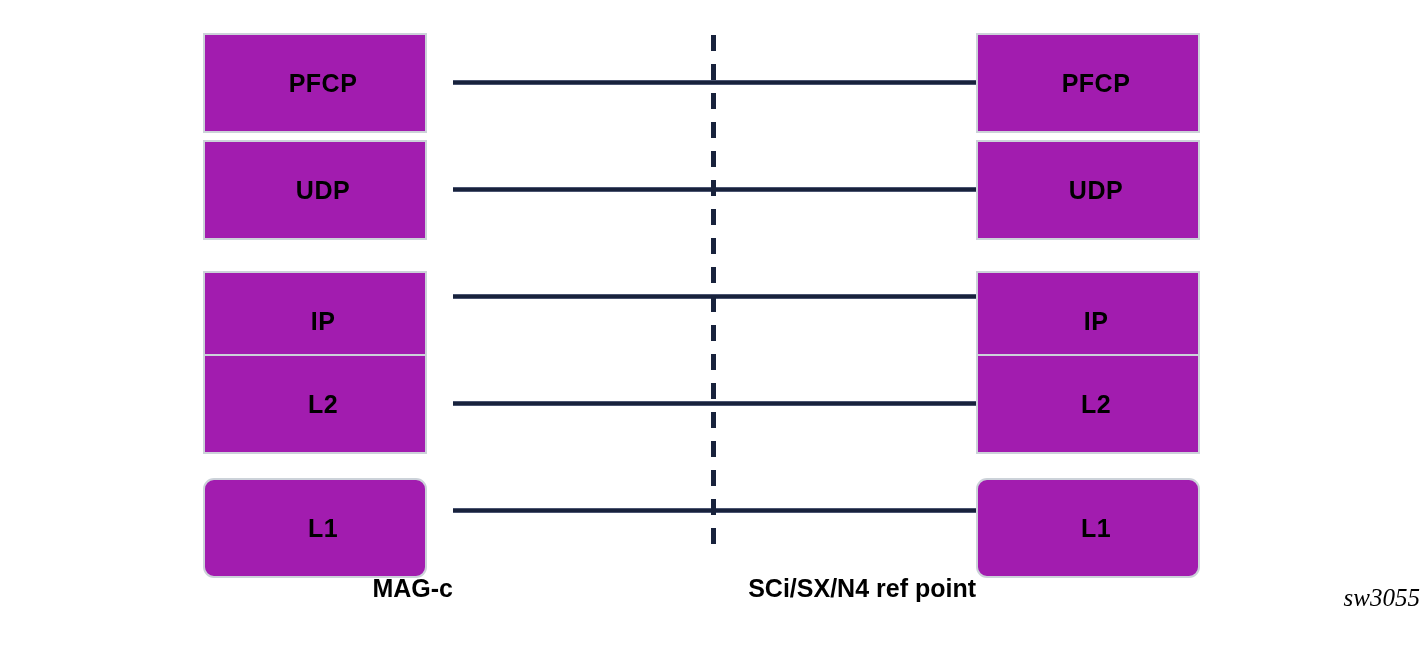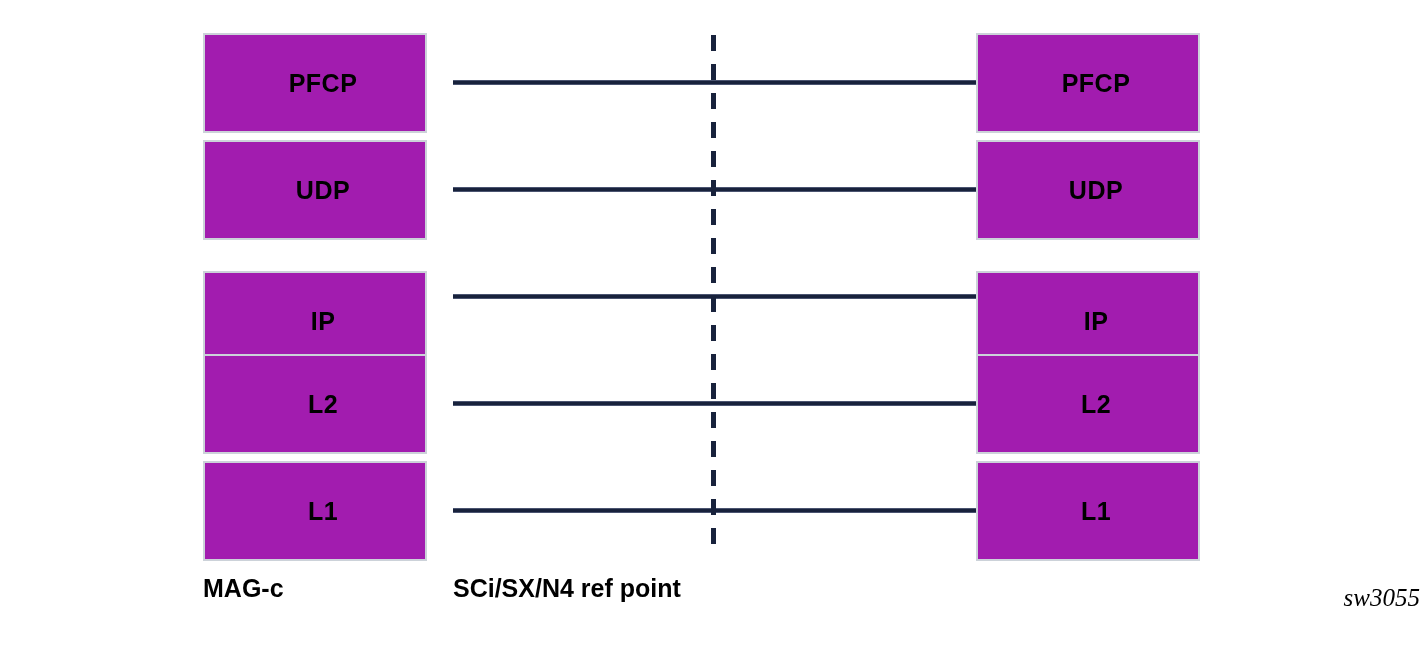--- a/index.html
+++ b/index.html
@@ -26,21 +26,21 @@
     color: #000000;
     letter-spacing: 0.5px;
     padding-left: 16px;
   }
   .stack-left  { left: 203px; }
   .stack-right { left: 976px; }
   .row-0 { top: 33px; }
   .row-1 { top: 140px; text-align: right; }
   .row-2 { top: 247px; margin-top: 24px; }
   .row-3 { top: 354px; }
-  .row-4 { top: 461px; }
+  .row-4 { top: 478px; border-radius: 11px; }
   .conn-line {
     position: absolute;
     left: 453px;
     width: 523px;
     height: 5px;
     background: #18223c;
     border-top: 1px solid #4a5470;
     border-bottom: 1px solid #4a5470;
     box-sizing: border-box;
   }
@@ -57,21 +57,21 @@
     height: 518px;
     background: repeating-linear-gradient(
       to bottom,
       #18223c 0px, #18223c 16px,
       transparent 16px, transparent 29px
     );
   }
   .node-label {
     position: absolute;
     top: 574px;
-    text-align: left;
+    text-align: right;
     font-weight: bold;
     font-size: 25px;
     color: #000000;
   }
   .node-label-left  { left: 203px; width: 250px; }
   .node-label-mid   { left: 453px; width: 523px; }
   .node-label-right { left: 976px; width: 250px; }
   .figure-id {
     position: absolute;
     right: 8px;

